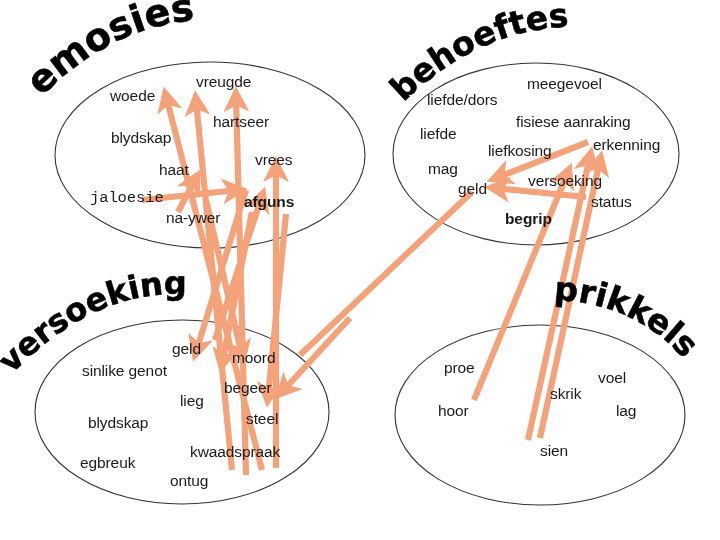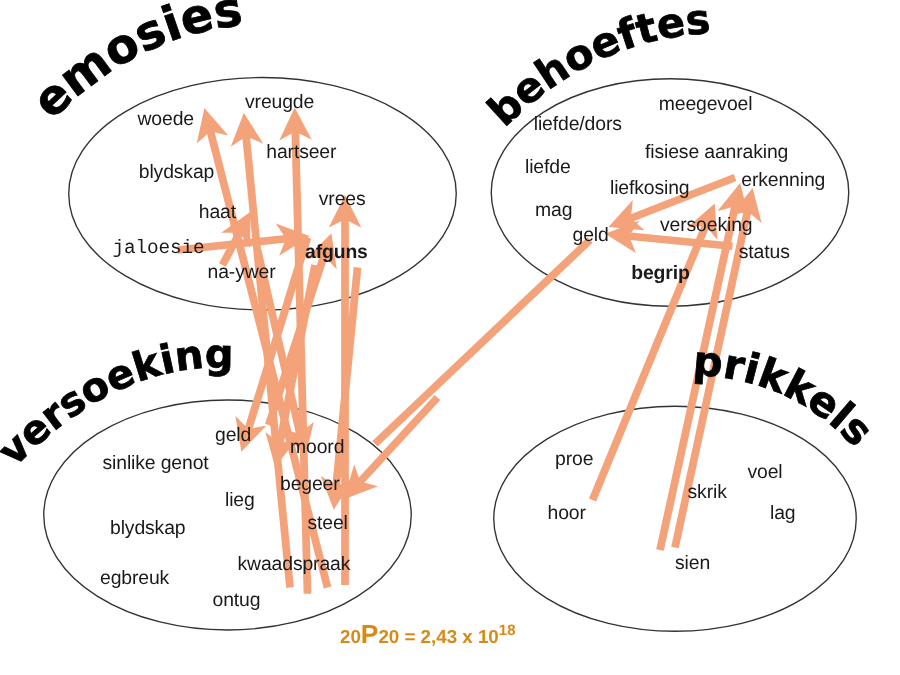--- a/index.html
+++ b/index.html
@@ -171,17 +171,14 @@
       <div class="word" style="left: 80px; top: 455px;">egbreuk</div>
       <div class="word" style="left: 170px; top: 473px;">ontug</div>
       <div class="word" style="left: 444px; top: 360px;">proe</div>
       <div class="word" style="left: 598px; top: 370px;">voel</div>
       <div class="word" style="left: 550px; top: 386px;">skrik</div>
       <div class="word" style="left: 438px; top: 403px; text-align: right;">hoor</div>
       <div class="word" style="left: 616px; top: 403px;">lag</div>
       <div class="word" style="left: 518px; top: 443px; margin-left: 22px;">sien</div>
     </div>
 
-  <div class="formula" id="formula" style="left: 272px; top: 497px;">
-    <span class="sub">20</span><span class="big">P</span><span class="sub">20</span><span class="sub"> = 2,43 x 10</span><span class="sup">18</span>
-  </div>
 
 </div>
 
 </body></html>

